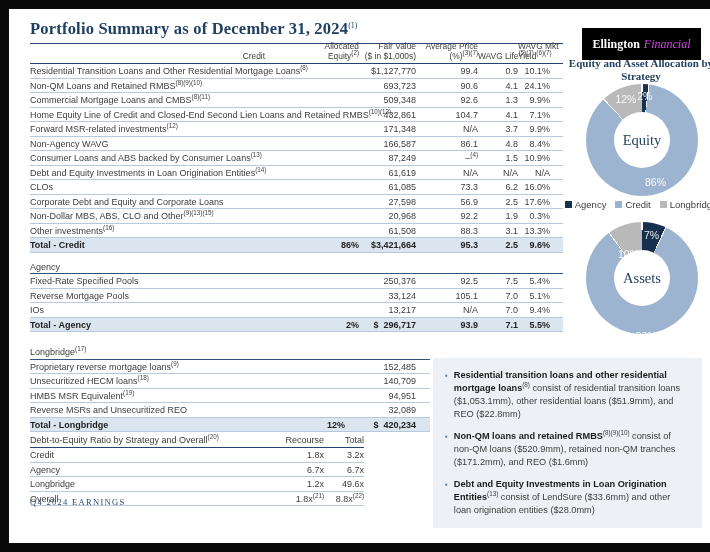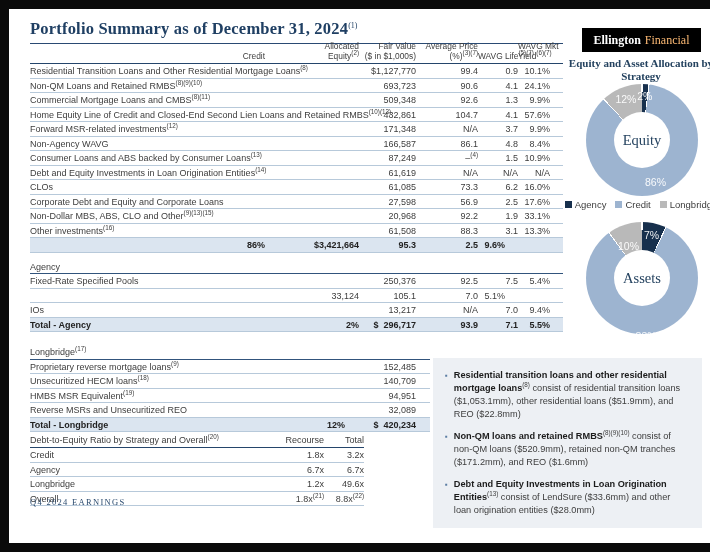--- a/index.html
+++ b/index.html
@@ -32,23 +32,23 @@
   .span-all { grid-column:1 / -1; }
 
   .lb { left:21px; top:336px; width:400px; }
   .lb .trow { grid-template-columns:235px 94px 71px; }
   .lb .num { padding-right:14px; }
 
   .de { left:21px; top:424px; width:334px; }
   .de .trow { grid-template-columns:230px 64px 40px; }
 
   
-  .logo { position:absolute; left:573px; top:19px; width:119px; height:24px; background:#000000; display:flex; align-items:center; justify-content:center; font-family:"Liberation Serif", serif; font-size:12px; color:#ffffff; }
+  .logo { position:absolute; left:573px; top:19px; width:119px; height:32px; background:#000000; display:flex; align-items:center; justify-content:center; font-family:"Liberation Serif", serif; font-size:12px; color:#ffffff; }
   .logo-bold { font-weight:bold; }
-  .logo-light { color:#fdba74; margin-left:4px; }
+  .logo-light { color:#d946ef; margin-left:4px;font-style:italic; }
   .charts-heading { position:absolute; left:552px; top:48px; width:160px; text-align:center; font-family:"Liberation Serif", serif; font-weight:bold; font-size:11px; color:#24425f; line-height:13px; }
 
   
   .donut { position:absolute; width:112px; height:112px; border-radius:50%; }
   #pie-equity { left:577px; top:75px; }
   #pie-assets { left:577px; top:213px; }
   .hole { position:absolute; left:50%; top:50%; transform:translate(-50%,-50%); width:56px; height:56px; border-radius:50%; background:#ffffff; display:flex; align-items:center; justify-content:center; font-family:"Liberation Serif", serif; font-size:14.5px; color:#24425f; }
   .slice-label { position:absolute; transform:translate(-50%,-50%); font-size:10.5px; color:rgba(255,255,255,0.92); }
 
   .legend { position:absolute; left:548px; top:190px; width:168px; display:flex; justify-content:center; gap:9px; font-size:9.5px; color:#3d3d3d; align-items:center; }
@@ -108,21 +108,21 @@
         <div class="c num">92.6</div>
         <div class="c num">1.3</div>
         <div class="c num ycol">9.9%</div>
       </div>
       <div class="trow ">
         <div class="c lab">Home Equity Line of Credit and Closed-End Second Lien Loans and Retained RMBS<sup>(10)(13)</sup></div>
         <div class="c num"></div>
         <div class="c num">432,861</div>
         <div class="c num">104.7</div>
         <div class="c num">4.1</div>
-        <div class="c num ycol">57.6%</div>
+        <div class="c num ycol">7.1%</div>
       </div>
       <div class="trow ">
         <div class="c lab">Forward MSR-related investments<sup>(12)</sup></div>
         <div class="c num"></div>
         <div class="c num">171,348</div>
         <div class="c num">N/A</div>
         <div class="c num">3.7</div>
         <div class="c num ycol">9.9%</div>
       </div>
       <div class="trow ">
@@ -164,50 +164,52 @@
         <div class="c num">56.9</div>
         <div class="c num">2.5</div>
         <div class="c num ycol">17.6%</div>
       </div>
       <div class="trow ">
         <div class="c lab">Non-Dollar MBS, ABS, CLO and Other<sup>(9)(13)(15)</sup></div>
         <div class="c num"></div>
         <div class="c num">20,968</div>
         <div class="c num">92.2</div>
         <div class="c num">1.9</div>
-        <div class="c num ycol">33.1%</div>
+        <div class="c num ycol">0.3%</div>
       </div>
       <div class="trow ">
         <div class="c lab">Other investments<sup>(16)</sup></div>
         <div class="c num"></div>
         <div class="c num">61,508</div>
         <div class="c num">88.3</div>
         <div class="c num">3.1</div>
         <div class="c num ycol">13.3%</div>
       </div>
       <div class="trow total">
+        <div class="c lab">Total - Credit</div>
         <div class="c num">86%</div>
         <div class="c num">$3,421,664</div>
         <div class="c num">95.3</div>
         <div class="c num">2.5</div>
         <div class="c num ycol">9.6%</div>
       </div>
       <div class="gap"></div>
       <div class="trow section">
         <div class="c lab span-all">Agency</div>
       </div>
       <div class="trow ">
         <div class="c lab">Fixed-Rate Specified Pools</div>
         <div class="c num"></div>
         <div class="c num">250,376</div>
         <div class="c num">92.5</div>
         <div class="c num">7.5</div>
         <div class="c num ycol">5.4%</div>
       </div>
       <div class="trow ">
+        <div class="c lab">Reverse Mortgage Pools</div>
         <div class="c num"></div>
         <div class="c num">33,124</div>
         <div class="c num">105.1</div>
         <div class="c num">7.0</div>
         <div class="c num ycol">5.1%</div>
       </div>
       <div class="trow ">
         <div class="c lab">IOs</div>
         <div class="c num"></div>
         <div class="c num">13,217</div>
@@ -306,21 +308,21 @@
       </span>
       <span class="legend-item">
         <span class="sw" style="background: rgb(185, 185, 185);"></span>
         <span>Longbridge</span>
       </span>
     </div>
   <div id="pie-assets" class="donut" style="background: conic-gradient(rgb(255, 255, 255) 0deg, rgb(255, 255, 255) 0.6deg, rgb(23, 48, 77) 0.6deg, rgb(23, 48, 77) 24.6deg, rgb(255, 255, 255) 24.6deg, rgb(255, 255, 255) 25.2deg, rgb(255, 255, 255) 25.2deg, rgb(255, 255, 255) 25.8deg, rgb(157, 180, 208) 25.8deg, rgb(157, 180, 208) 323.4deg, rgb(255, 255, 255) 323.4deg, rgb(255, 255, 255) 324deg, rgb(255, 255, 255) 324deg, rgb(255, 255, 255) 324.6deg, rgb(185, 185, 185) 324.6deg, rgb(185, 185, 185) 359.4deg, rgb(255, 255, 255) 359.4deg, rgb(255, 255, 255) 360deg);">
       <div class="hole">Assets</div>
       <span class="slice-label" style="left: 65.5285px; top: 13.372px;">7%</span>
       <span class="slice-label" style="left: 60.1107px; top: 114px;">83%</span>
-      <span class="slice-label" style="left: 42.5021px; top: 24px;">10%</span>
+      <span class="slice-label" style="left: 42.5021px; top: 32px;">10%</span>
     </div>
 
   <div id="callouts" class="callouts">
       <div class="bullet">
         <span class="marker">▪</span>
         <div class="btext"><span class="b">Residential transition loans and other residential mortgage loans</span><sup>(8)</sup> consist of residential transition loans ($1,053.1mm), other residential loans ($51.9mm), and REO ($22.8mm)</div>
       </div>
       <div class="bullet">
         <span class="marker">▪</span>
         <div class="btext"><span class="b">Non-QM loans and retained RMBS</span><sup>(8)(9)(10)</sup> consist of non-QM loans ($520.9mm), retained non-QM tranches ($171.2mm), and REO ($1.6mm)</div>

